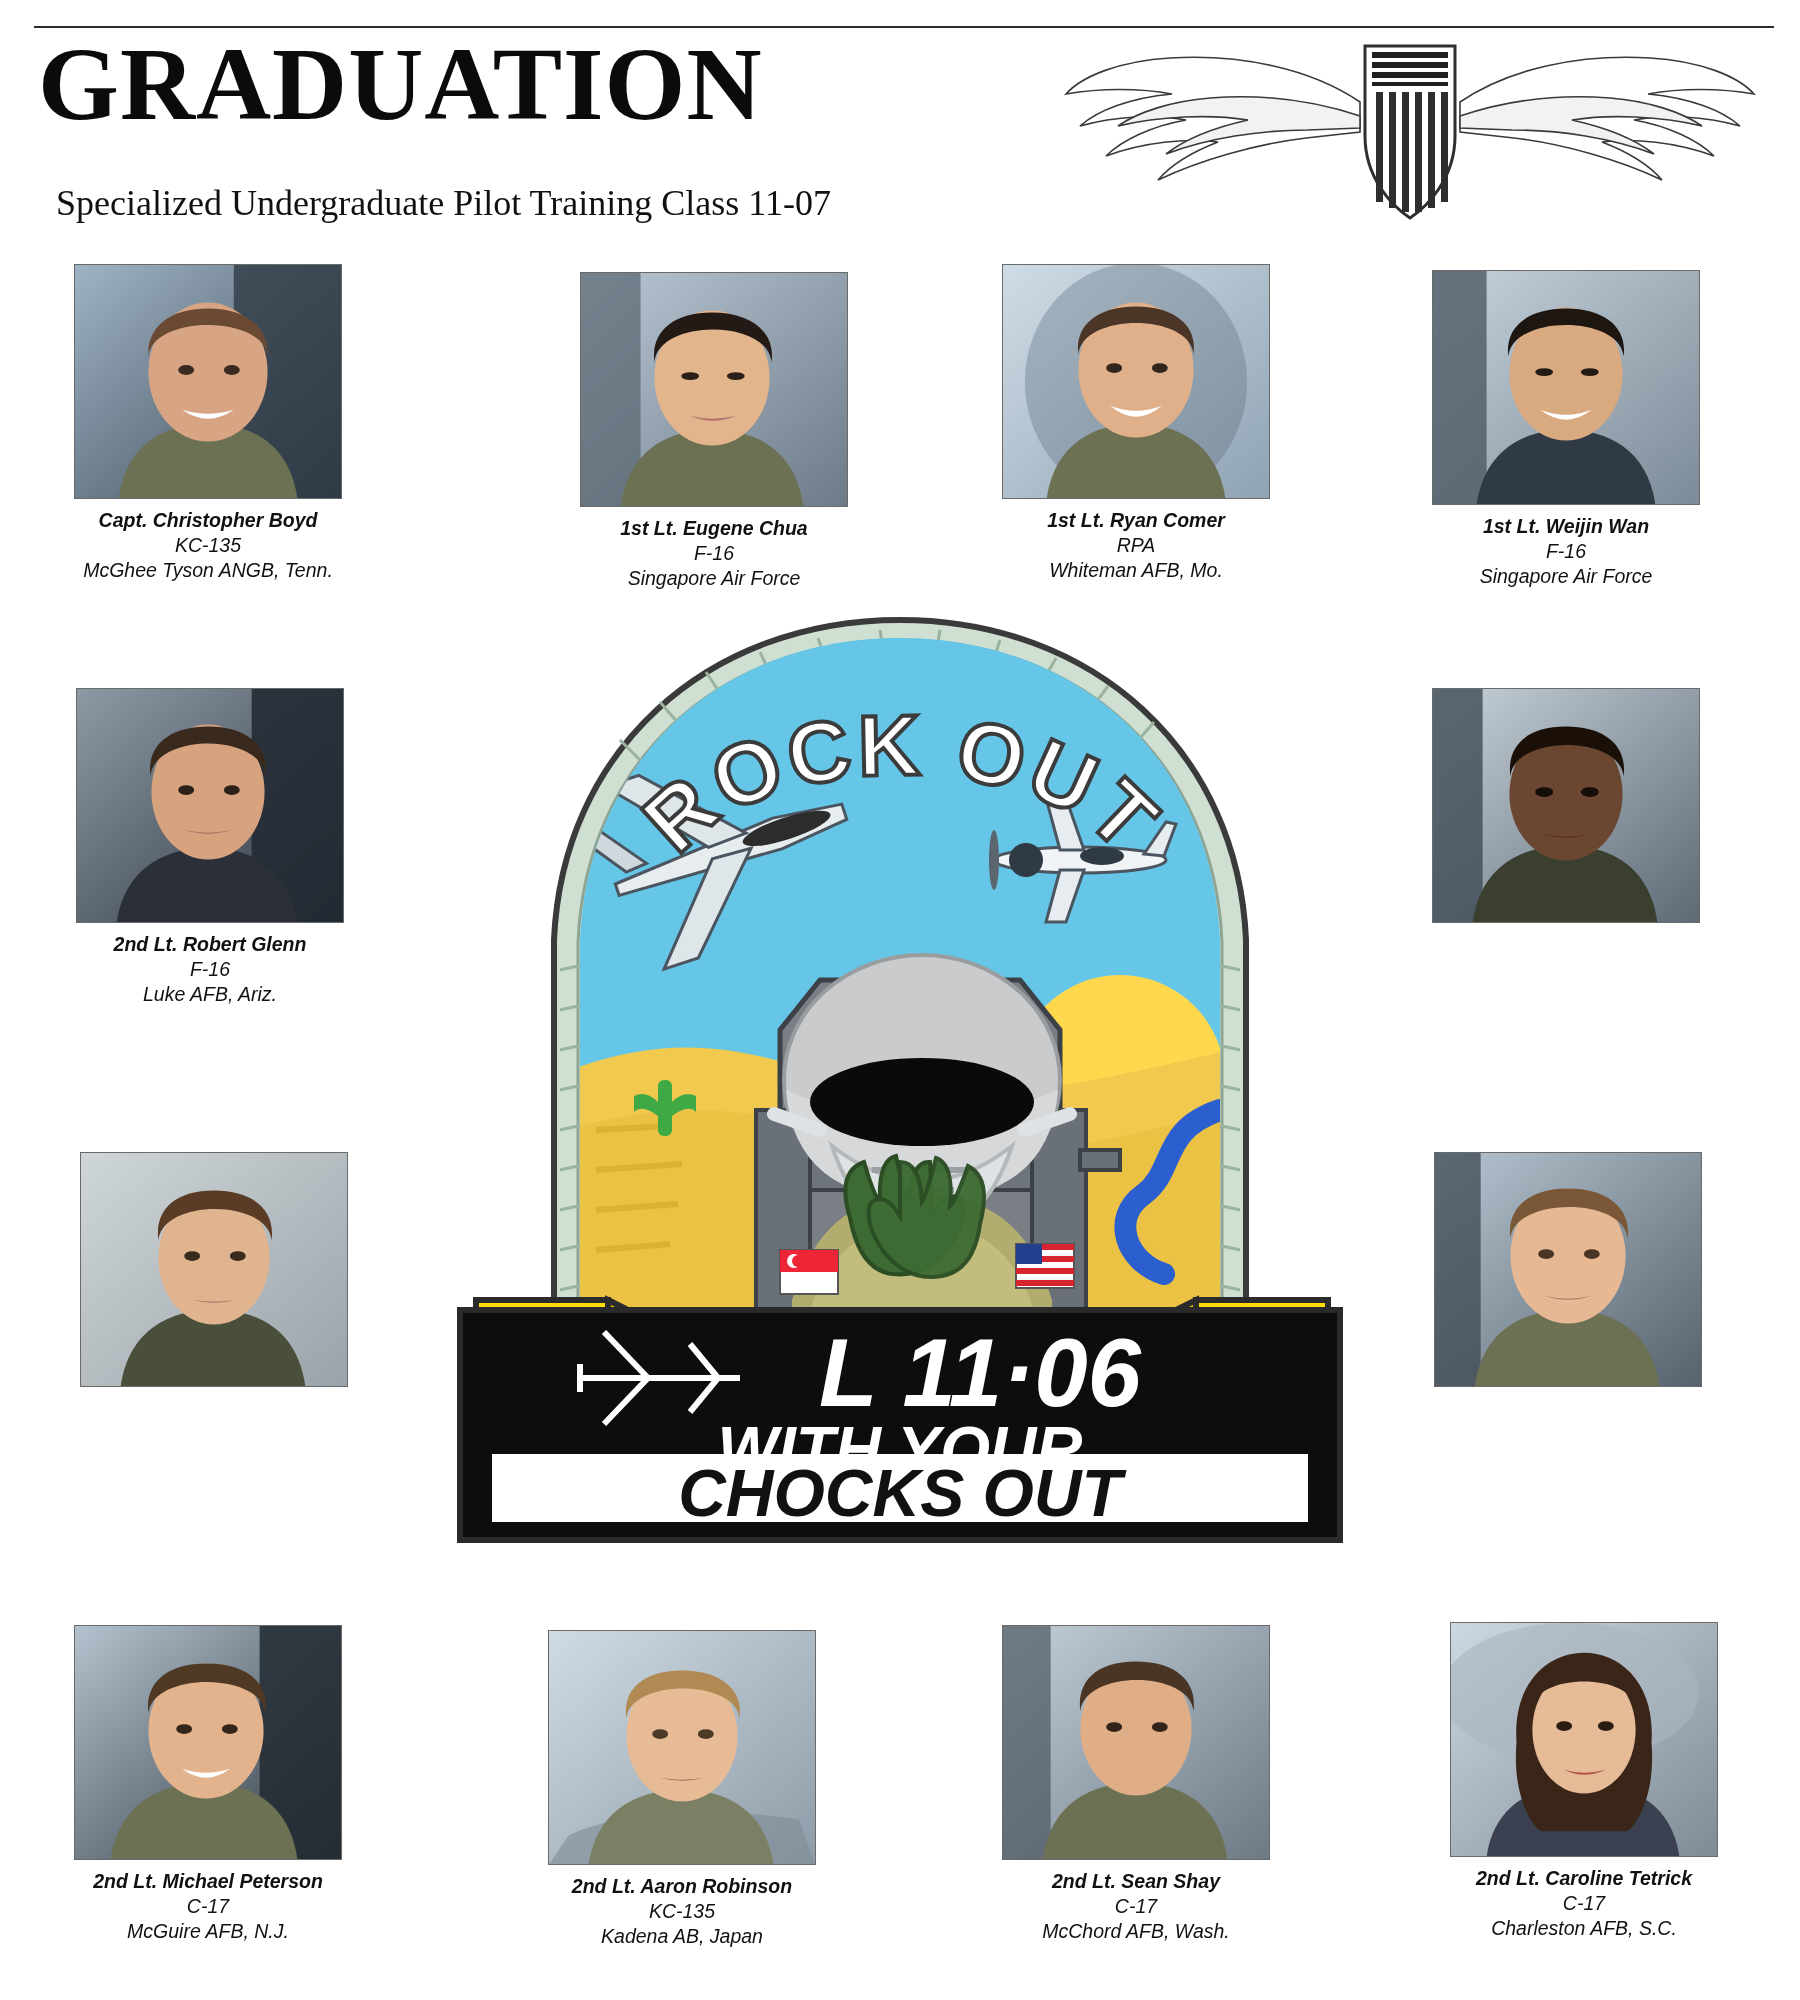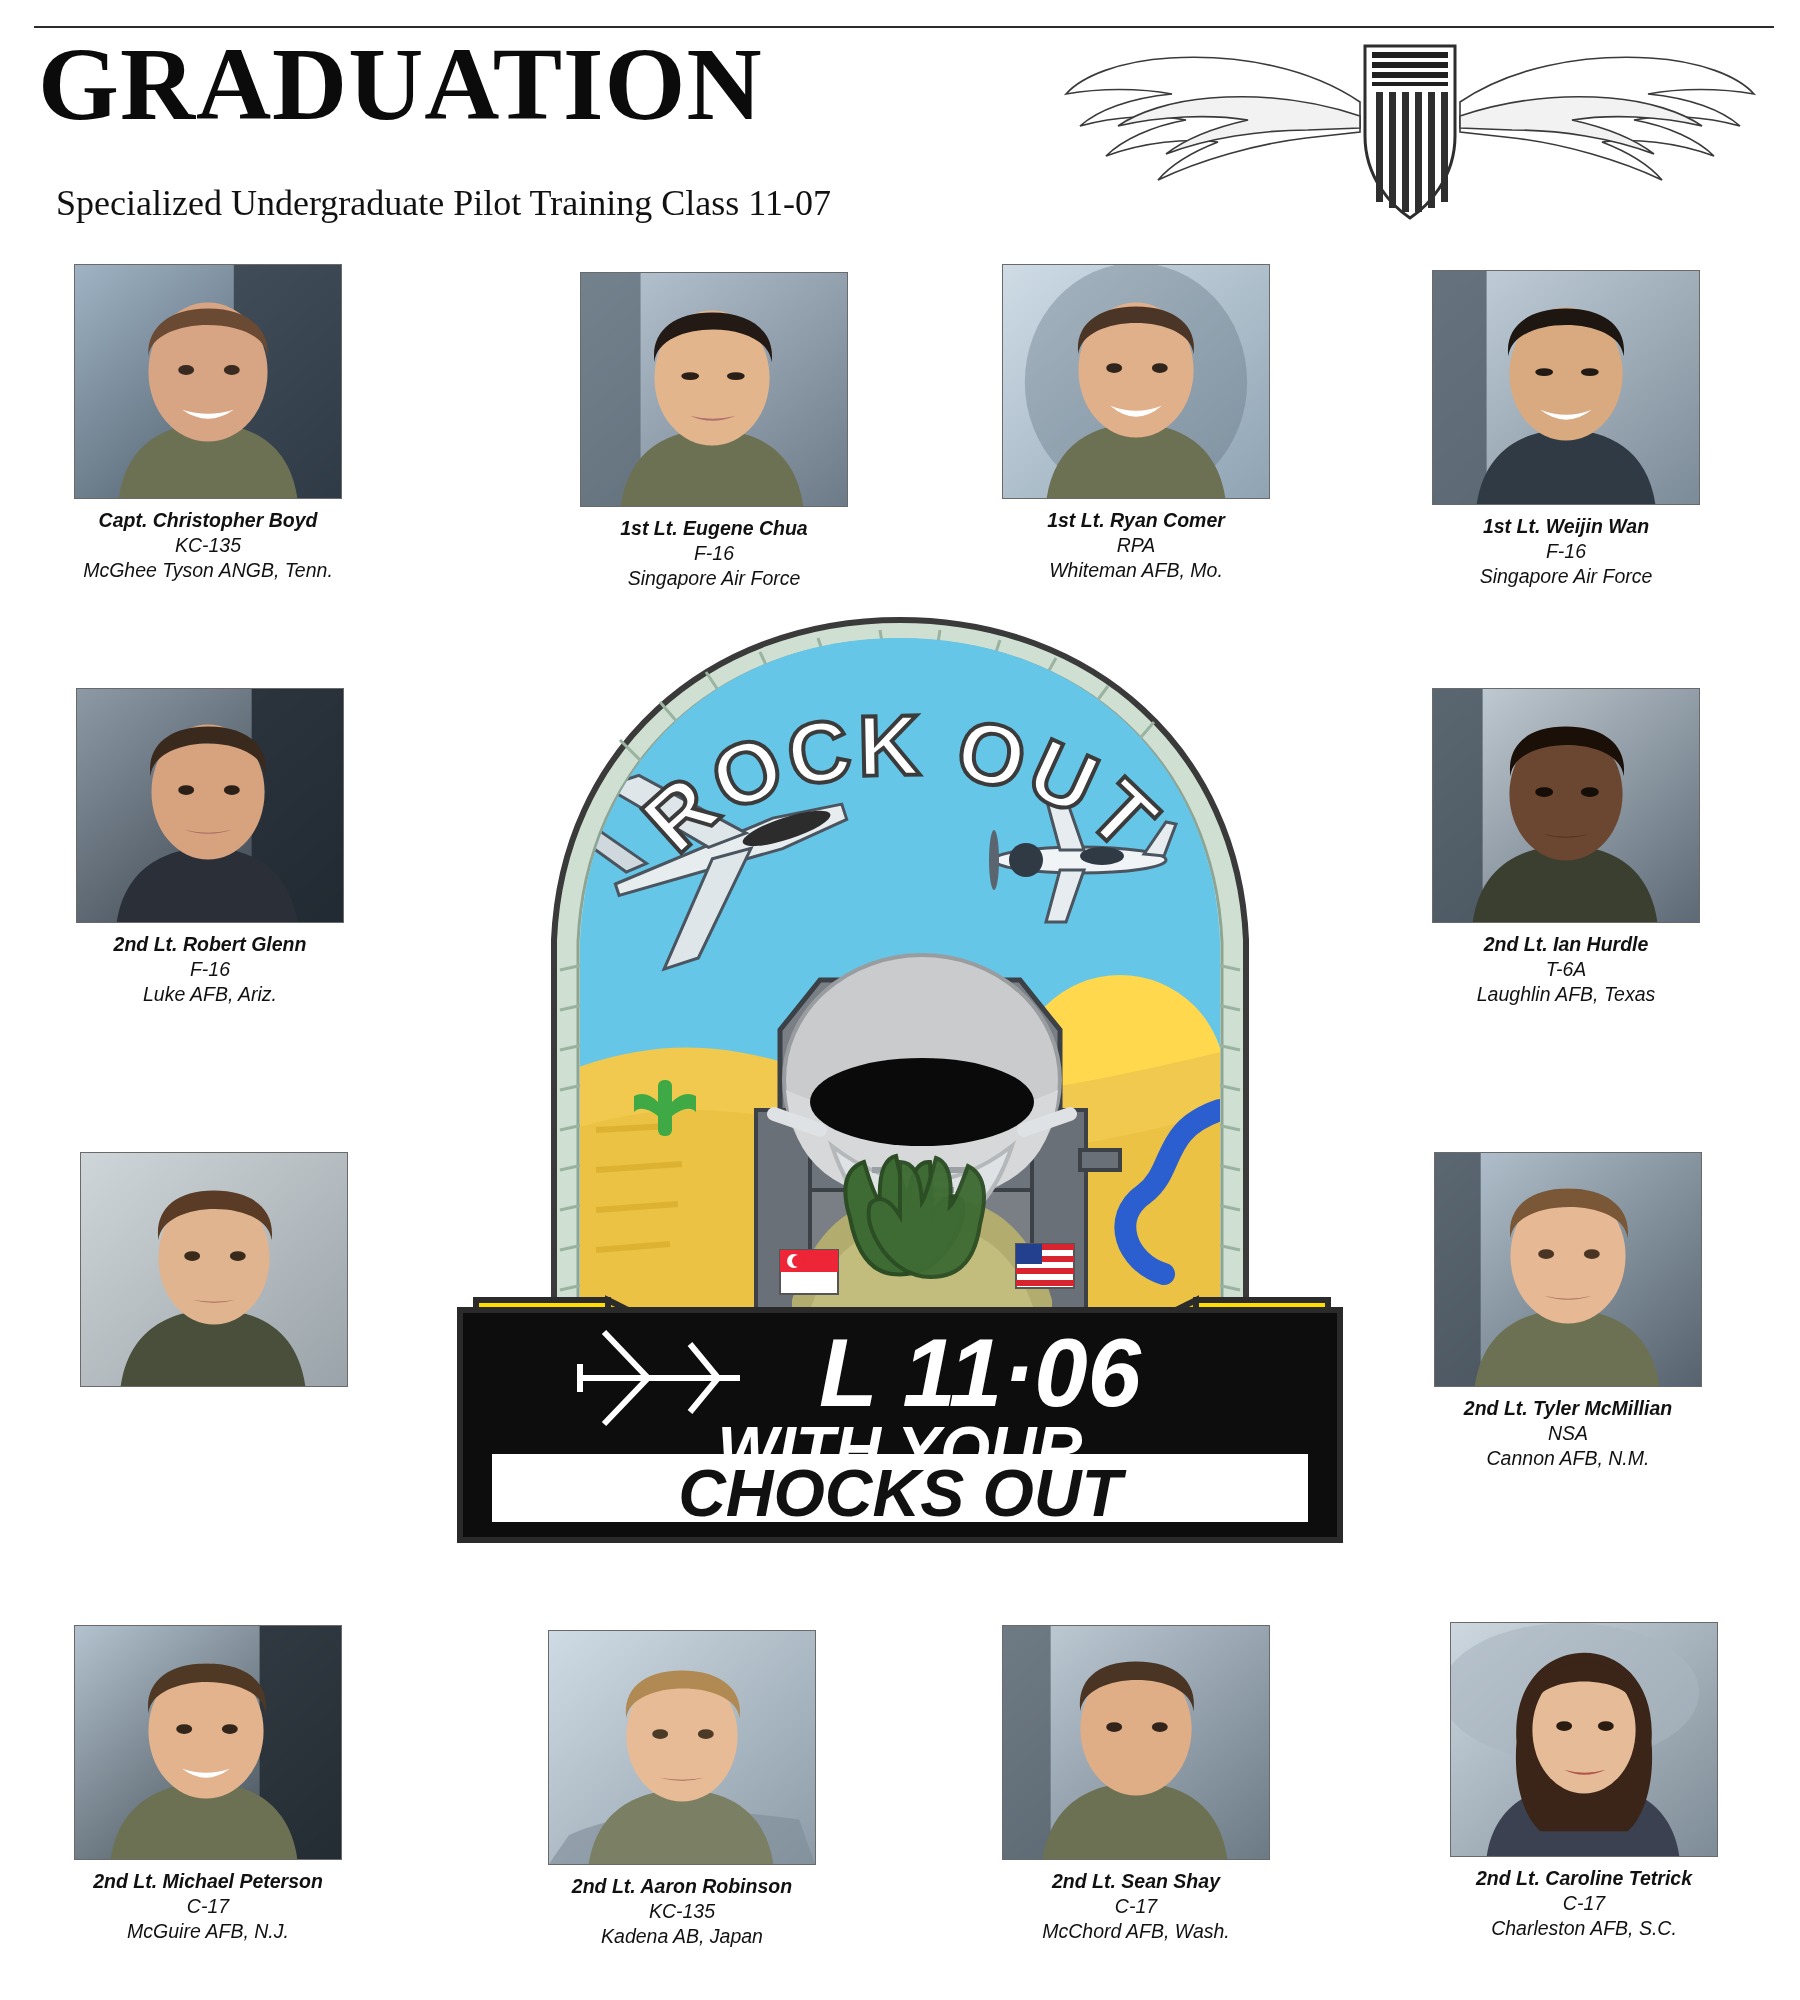--- a/index.html
+++ b/index.html
@@ -270,25 +270,20 @@
       <rect width="268" height="235" fill="url(#g5)"></rect>
       <rect x="0" y="0" width="50" height="235" fill="#3f4b55" opacity=".8"></rect>
       <path d="M40 235 C48 178 90 158 134 158 C178 158 218 178 226 235 Z" fill="#3a3f30"></path>
       <ellipse cx="134" cy="106" rx="57" ry="67" fill="#6b4630"></ellipse>
       <path d="M78 88 C82 46 188 46 192 88 C196 58 174 38 134 38 C94 38 74 58 78 88 Z" fill="#1a1008"></path>
       <ellipse cx="112" cy="104" rx="9" ry="5" fill="#140d08"></ellipse>
       <ellipse cx="158" cy="104" rx="9" ry="5" fill="#140d08"></ellipse>
       <path d="M110 146 Q134 154 158 146 Q134 152 110 146 Z" fill="#58301f"></path>
     </svg>
   </div>
-  <div class="cap">
-    <div class="nm">2nd Lt. Ian Hurdle</div>
-    <div>T-6A</div>
-    <div>Laughlin AFB, Texas</div>
-  </div>
 </div>
 
 <div class="card" style="left:80px; top:1152px; width:268px;">
   <div class="photo">
     <svg viewBox="0 0 268 235" preserveAspectRatio="xMidYMid slice" xmlns="http://www.w3.org/2000/svg">
       <defs>
           <linearGradient id="g6" x1="0" y1="0" x2="1" y2="1">
         <stop offset="0" stop-color="#cfd6d9"></stop>
             <stop offset="1" stop-color="#9aa3a9"></stop>
           </linearGradient>
@@ -315,25 +310,20 @@
         </defs>
       <rect width="268" height="235" fill="url(#g7)"></rect>
       <rect x="0" y="0" width="46" height="235" fill="#3c4750" opacity=".75"></rect>
       <path d="M40 235 C48 178 90 158 134 158 C178 158 218 178 226 235 Z" fill="#6d7153"></path>
       <ellipse cx="134" cy="104" rx="58" ry="68" fill="#e7b894"></ellipse>
       <path d="M76 86 C80 44 190 44 194 86 C198 58 176 36 134 36 C92 36 72 58 76 86 Z" fill="#7a5736"></path>
       <ellipse cx="112" cy="102" rx="8" ry="5" fill="#4a3524"></ellipse>
       <ellipse cx="158" cy="102" rx="8" ry="5" fill="#4a3524"></ellipse>
       <path d="M110 144 Q134 152 158 144 Q134 150 110 144 Z" fill="#b07068"></path>
     </svg>
-  </div>
-  <div class="cap">
-    <div class="nm">2nd Lt. Tyler McMillian</div>
-    <div>NSA</div>
-    <div>Cannon AFB, N.M.</div>
   </div>
 </div>
 
 <div class="card" style="left:74px; top:1625px; width:268px;">
   <div class="photo">
     <svg viewBox="0 0 268 235" preserveAspectRatio="xMidYMid slice" xmlns="http://www.w3.org/2000/svg">
       <defs>
           <linearGradient id="g8" x1="0" y1="0" x2="1" y2="1">
         <stop offset="0" stop-color="#b3c2ce"></stop>
             <stop offset="1" stop-color="#2f3941"></stop>

